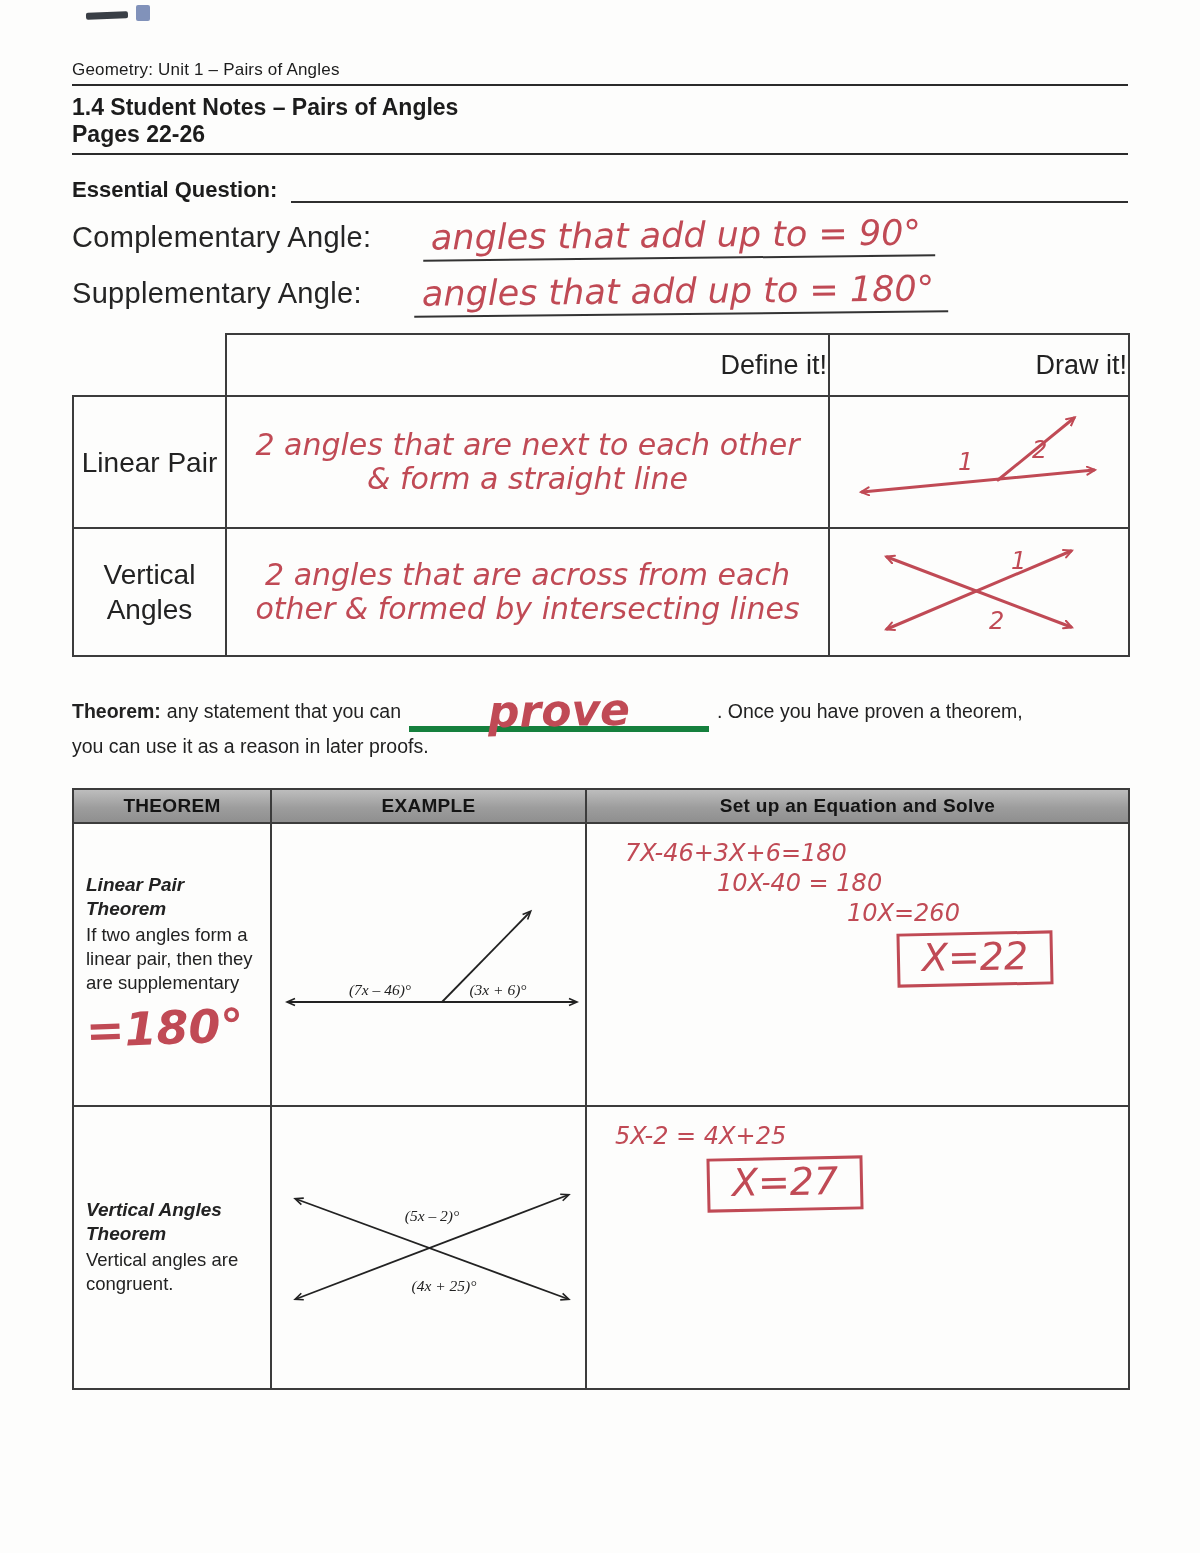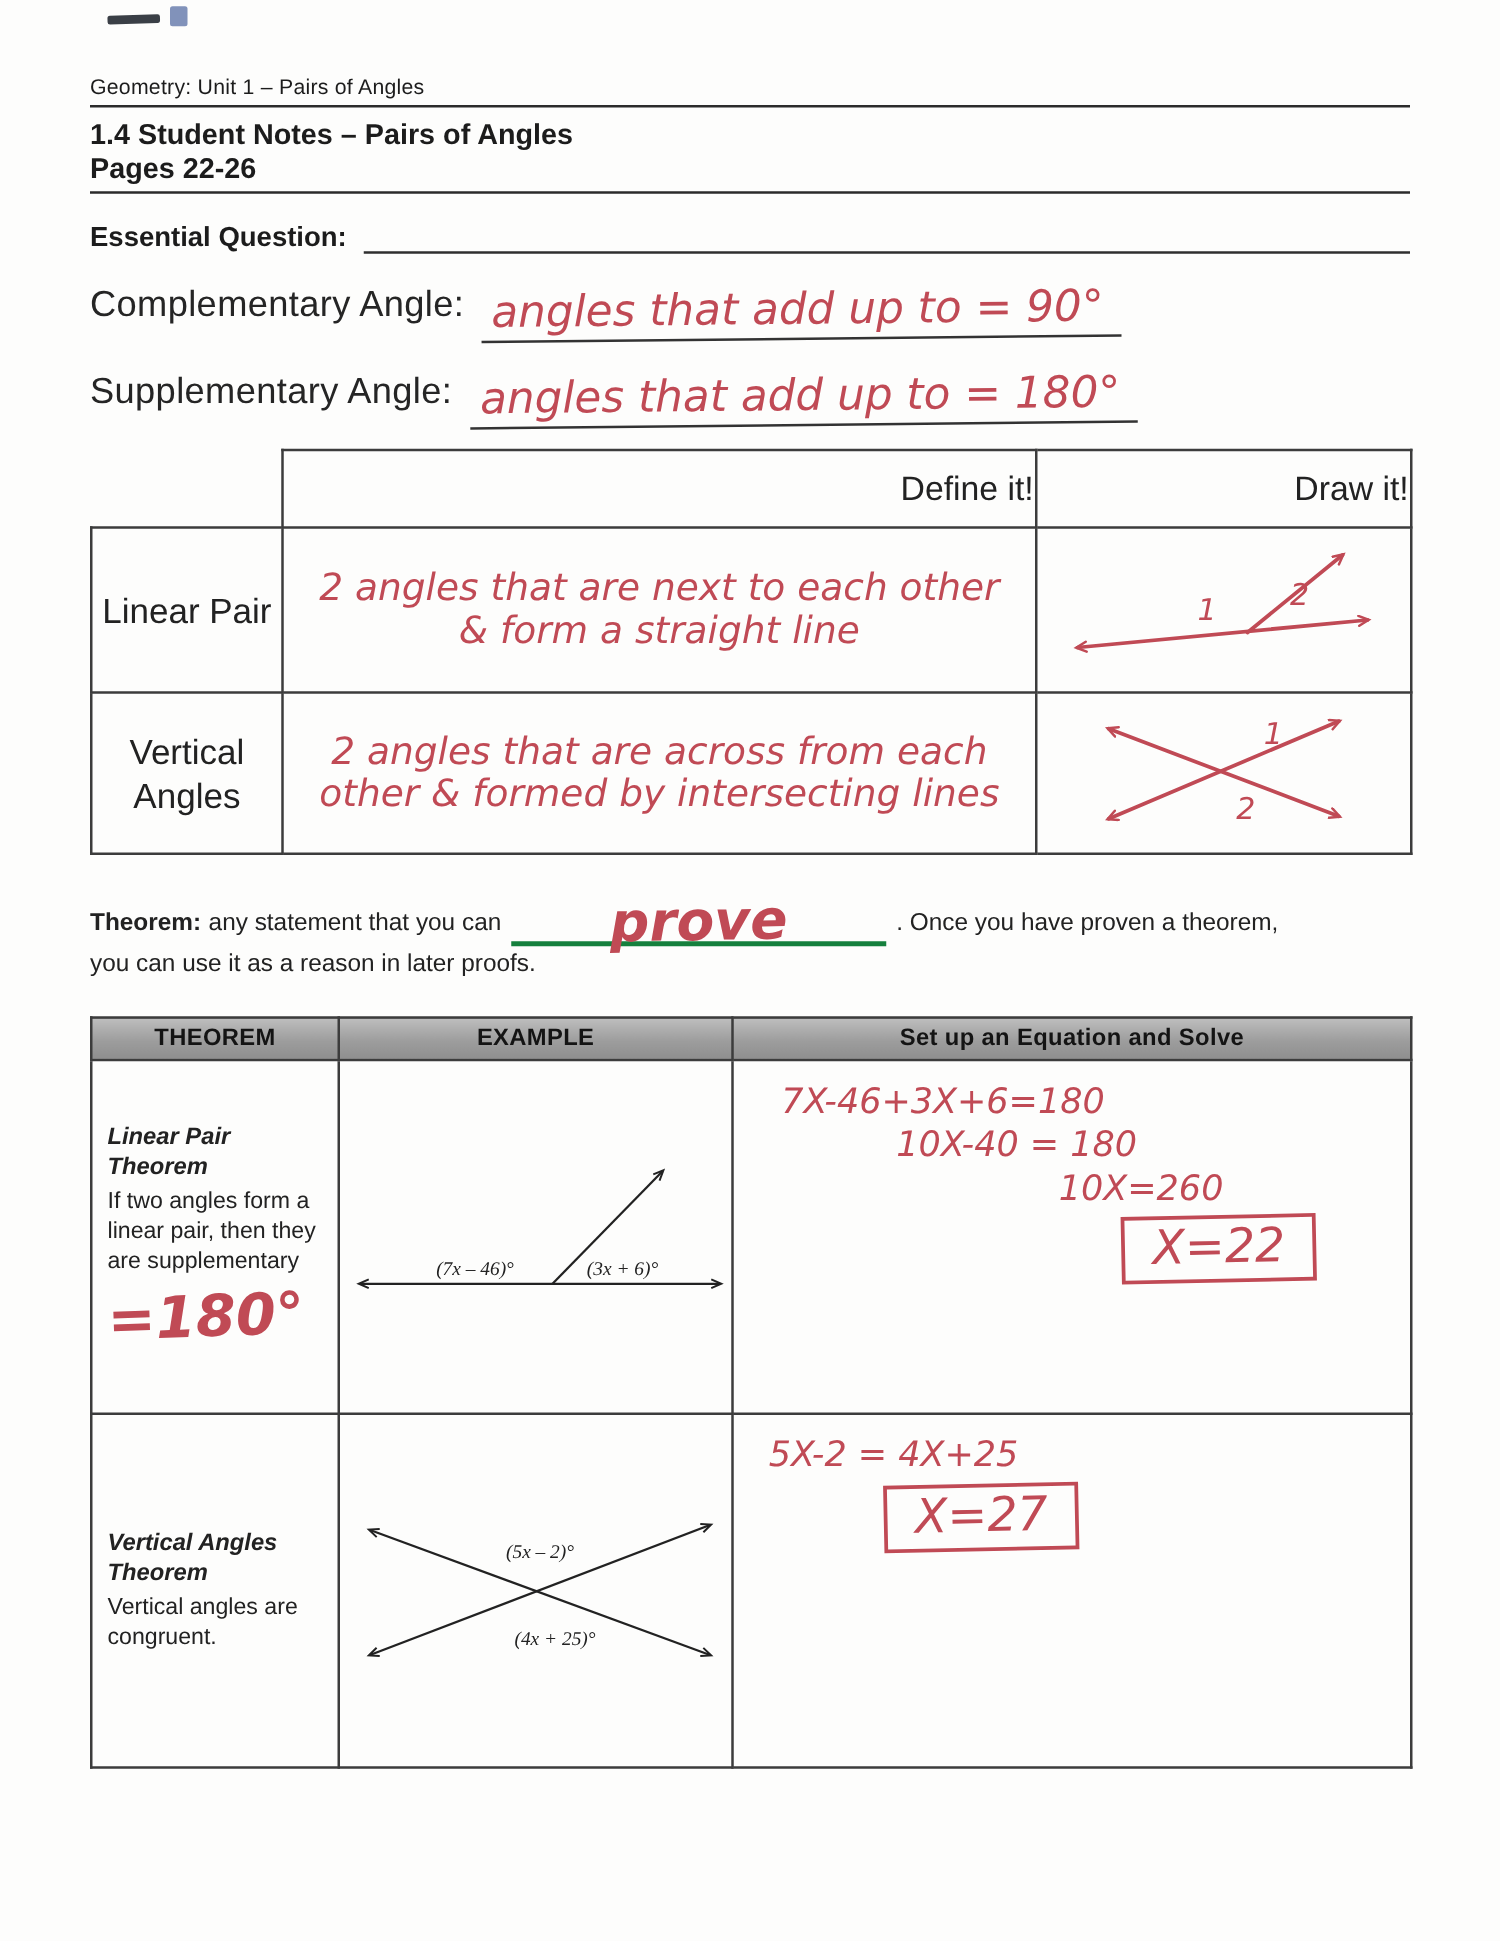--- a/index.html
+++ b/index.html
@@ -29,54 +29,54 @@
   .eq-label { font-size:22px; font-weight:bold; white-space:nowrap; }
   .eq-blank { flex:1; border-bottom:2px solid #2f2f2f; height:22px; margin-left:14px; }
 
   
   .hw {
     font-family:"DejaVu Sans", sans-serif;
     font-style:italic;
     color:#c04a55;
   }
 
-  .angle-row { margin-top:25px; display:flex; align-items:flex-start; }
+  .angle-row { margin-top:12px; display:flex; align-items:center;gap:38px; }
   .angle-label { font-size:29px; color:#252525; white-space:nowrap; letter-spacing:.3px;}
   .hw-answer { font-size:35px; margin-left:14px; border-bottom:2.5px solid #333; padding:0 14px 2px 8px; transform:rotate(-0.6deg); white-space:nowrap;}
 
   
   .def-table { border-collapse:collapse; width:1056px; table-layout:fixed; margin-top:18px; }
   .def-table td { border:2.5px solid #3c3c3c; vertical-align:middle; }
   .def-table td.blank { border:none; background:transparent; }
   .def-table .hdr-cell { font-size:27px; text-align:right; height:58px; color:#222; }
   .def-table .term { font-size:28px; text-align:center; color:#222; line-height:1.25; padding:4px;}
   .def-table .def { font-size:30px; text-align:center; padding:8px 26px; line-height:1.12; }
   .def-table .draw { text-align:center; padding:4px; }
   .r-def1 { height:132px; } .r-def2 { height:128px; } .r-def3 { height:126px; }
 
   
   .theorem-para { margin-top:34px; font-size:19.5px; line-height:1.5; color:#222;}
   .theorem-para .b { font-weight:bold; margin-right:6px;}
-  .blankline { display:inline-block; width:300px; border-bottom:4px solid #15803d; text-align:center; vertical-align:baseline; margin:0 8px;text-decoration:underline; }
+  .blankline { display:inline-block; width:300px; border-bottom:6px solid #15803d; text-align:center; vertical-align:baseline; margin:0 8px;text-decoration:underline; }
   .prove { font-size:44px; font-weight:bold; display:inline-block; line-height:.55; position:relative; top:8px; transform:rotate(-1deg);}
 
   
   .thm-table { border-collapse:collapse; width:1056px; table-layout:fixed; margin-top:26px;padding-left:37px; }
   .thm-table td { border:2.5px solid #3c3c3c; }
   .thm-table .g-hdr {
     background:linear-gradient(180deg,#bdbdbd 0%, #9d9d9d 55%, #8f8f8f 100%);
     font-weight:bold; font-size:19px; text-align:center; height:30px; color:#141414; letter-spacing:.3px;
   }
   .thm-left { vertical-align:middle; padding:10px 12px; }
   .thm-name { font-weight:bold; font-style:italic; font-size:19px; line-height:1.25; color:#222;}
   .thm-desc { font-size:18.5px; line-height:1.3; margin-top:2px; color:#222;}
   .hw-180 { font-size:46px; font-weight:bold; margin-top:6px; transform:rotate(-2deg); display:inline-block;}
   .thm-ex { vertical-align:middle; text-align:right;text-decoration:underline; }
   .thm-work { vertical-align:top; padding:14px 10px 0 10px; }
-  .work-line { font-size:28px; line-height:1.25; white-space:nowrap; }
+  .work-line { font-size:24px; line-height:1.25; white-space:nowrap; }
   .wl-0 { padding-left:28px; }
   .wl-1 { padding-left:120px; }
   .wl-2 { padding-left:250px; }
   .box-answer { display:inline-block; border:3.5px solid #c04a55; padding:0 22px 4px 22px; font-size:38px; transform:rotate(-1.2deg); margin-left:300px; margin-top:4px;}
   .box-answer2 { margin-left:110px; margin-top:6px; }
   .wl2-0 { padding-left:18px; }
   .r-thm { height:283px; }
 
   svg text.numlbl { font-family:"DejaVu Sans", sans-serif; font-style:italic; fill:#c04a55; font-size:24px; }
   svg text.mathlbl { font-family:"Liberation Serif", serif; font-style:italic; fill:#222; font-size:15.5px; }

